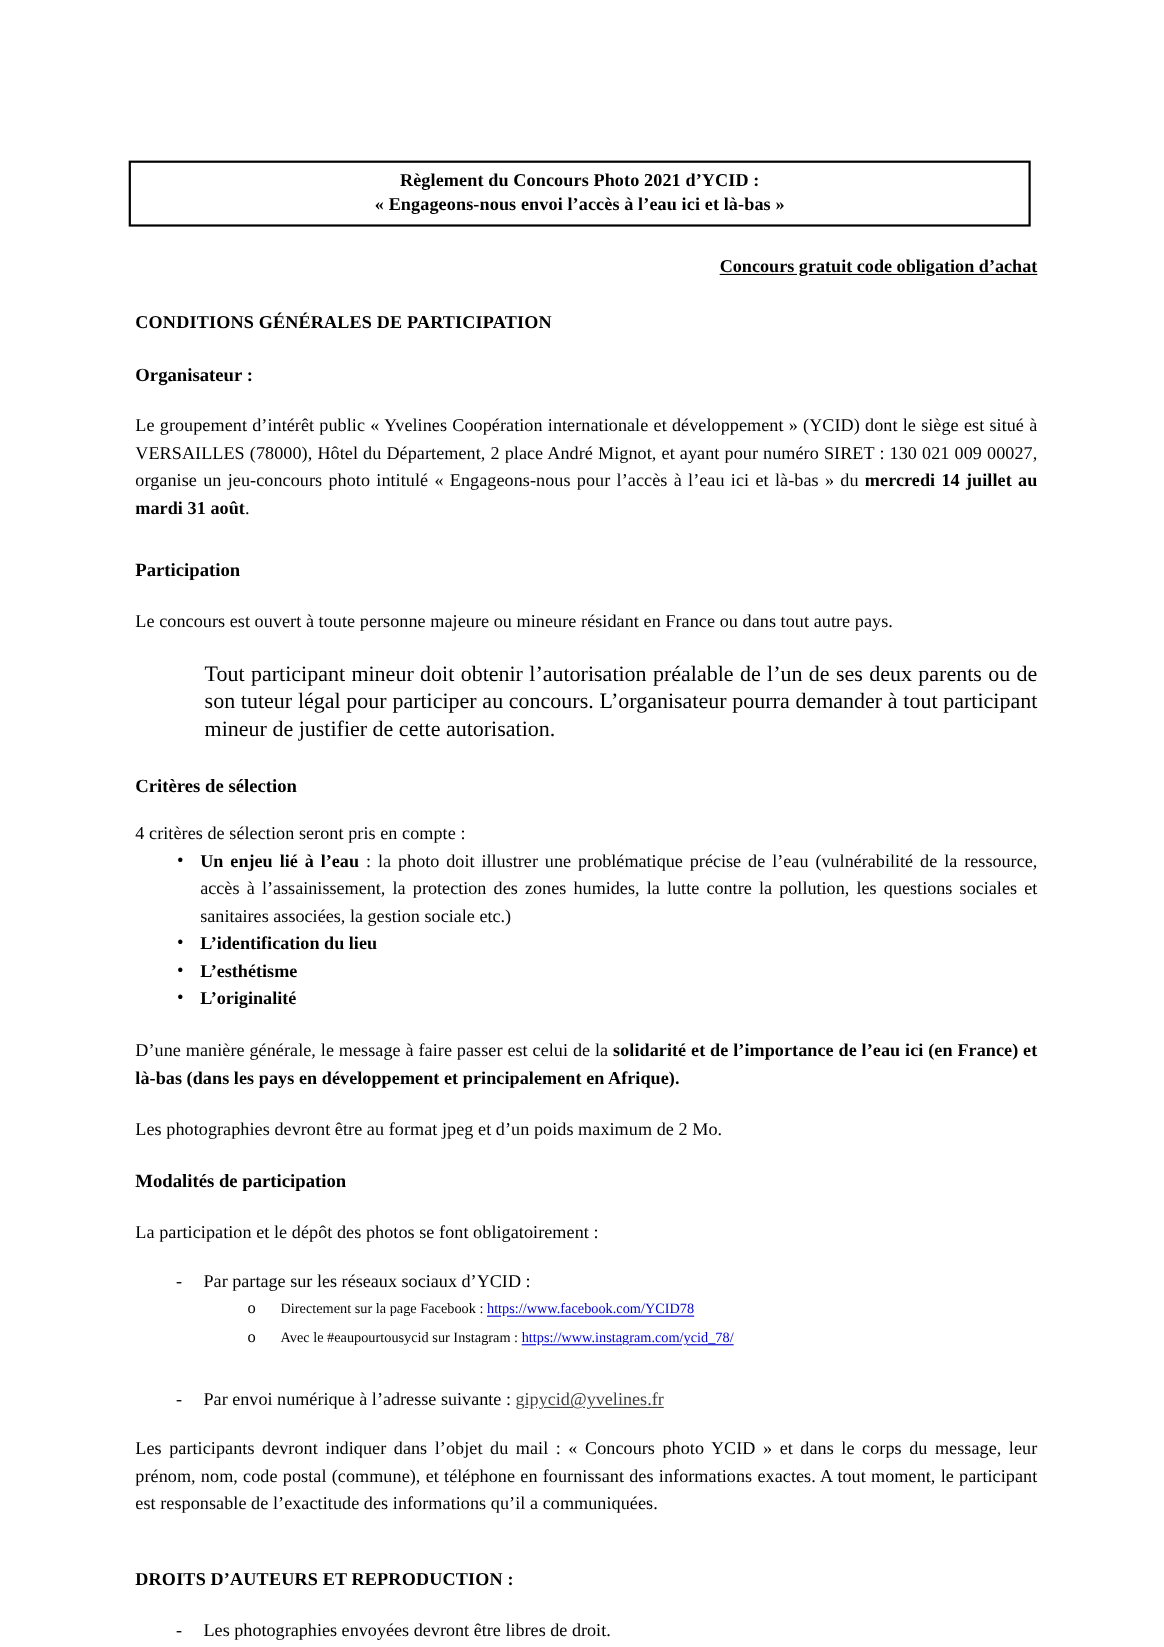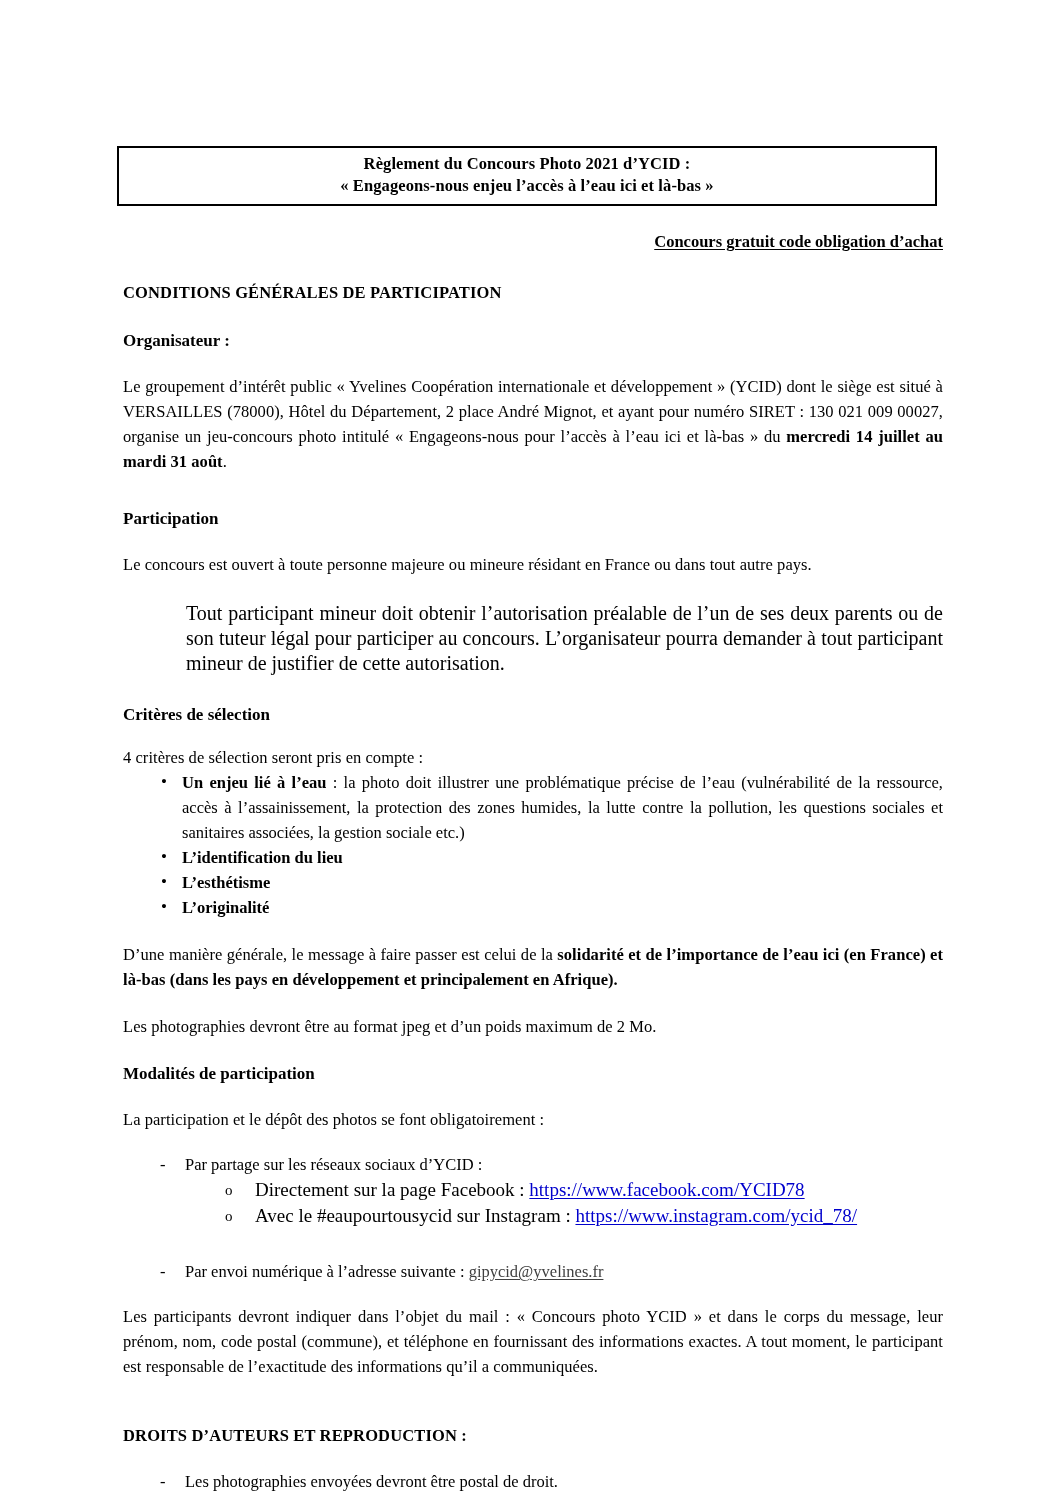--- a/index.html
+++ b/index.html
@@ -131,21 +131,21 @@
     font-size: 16.5px;
   }
   ul.circle-list {
     list-style: none;
     margin: 0;
     padding: 0;
   }
   ul.circle-list > li {
     position: relative;
     padding-left: 70px;
-    font-size: 19px;
+    font-size: 13px;
     line-height: 26px;
   }
   ul.circle-list > li::before {
     content: "o";
     position: absolute;
     left: 40px;
     top: 0;
     font-size: 15px;
   }
 
@@ -162,21 +162,21 @@
   .gap-md { height: 30px; }
 </style>
 </head>
 <body>
 
 <div class="page">
   <div class="content">
 
     <div class="title-box">
       <div class="title-line">Règlement du Concours Photo 2021 d’YCID :</div>
-      <div class="title-line">« Engageons-nous enjeu l’accès à l’eau ici et là-bas »</div>
+      <div class="title-line">« Engageons-nous envoi l’accès à l’eau ici et là-bas »</div>
     </div>
 
     <div class="tagline-wrap">
       <span class="tagline">Concours gratuit code obligation d’achat</span>
     </div>
 
     <h1 class="doc-h">CONDITIONS GÉNÉRALES DE PARTICIPATION</h1>
 
     <h2 class="sec-h">Organisateur :</h2>
 
@@ -224,17 +224,17 @@
       <li><span>Par envoi numérique à l’adresse suivante : </span><span class="mail-link">gipycid@yvelines.fr</span></li>
     </ul>
 
     <p class="body-p" style="margin-top:20px">Les participants devront indiquer dans l’objet du mail : « Concours photo YCID » et dans le corps du message, leur prénom, nom, code postal (commune), et téléphone en fournissant des informations exactes. A tout moment, le participant est responsable de l’exactitude des informations qu’il a communiquées.</p>
 
     <h1 class="doc-h" style="margin-top:46px">DROITS D’AUTEURS ET REPRODUCTION :</h1>
 
     <div style="height:22px"></div>
 
     <ul class="dash-list">
-      <li><span>Les photographies envoyées devront être postal de droit.</span></li>
+      <li><span>Les photographies envoyées devront être libres de droit.</span></li>
     </ul>
 
   </div>
 </div>
 
 </body></html>

